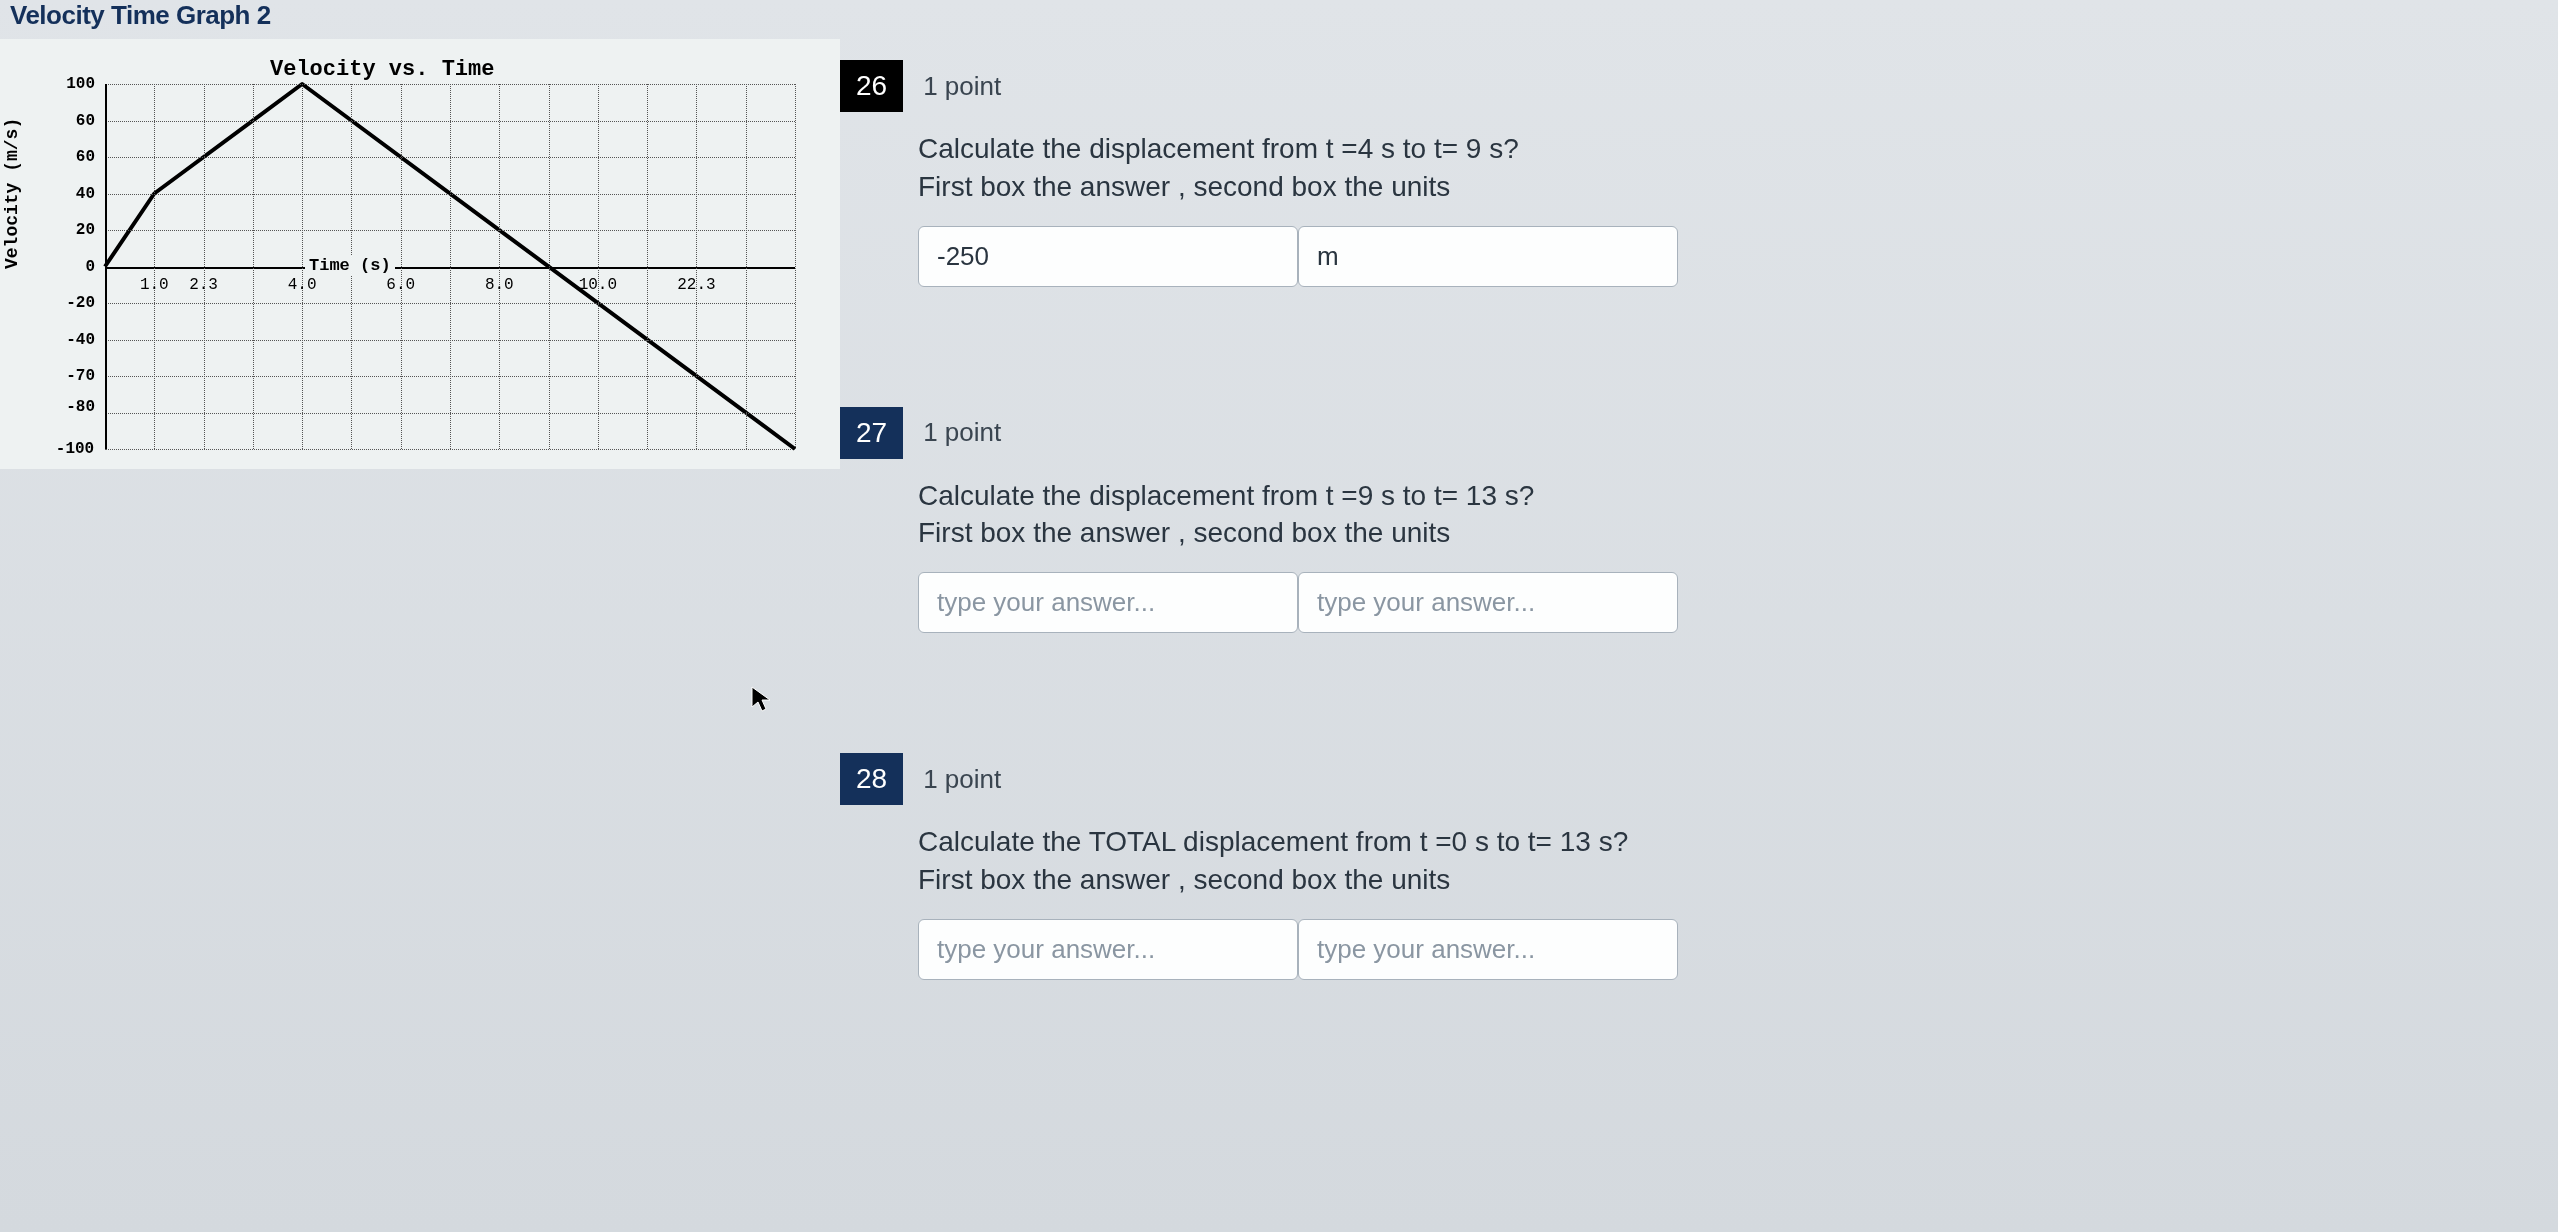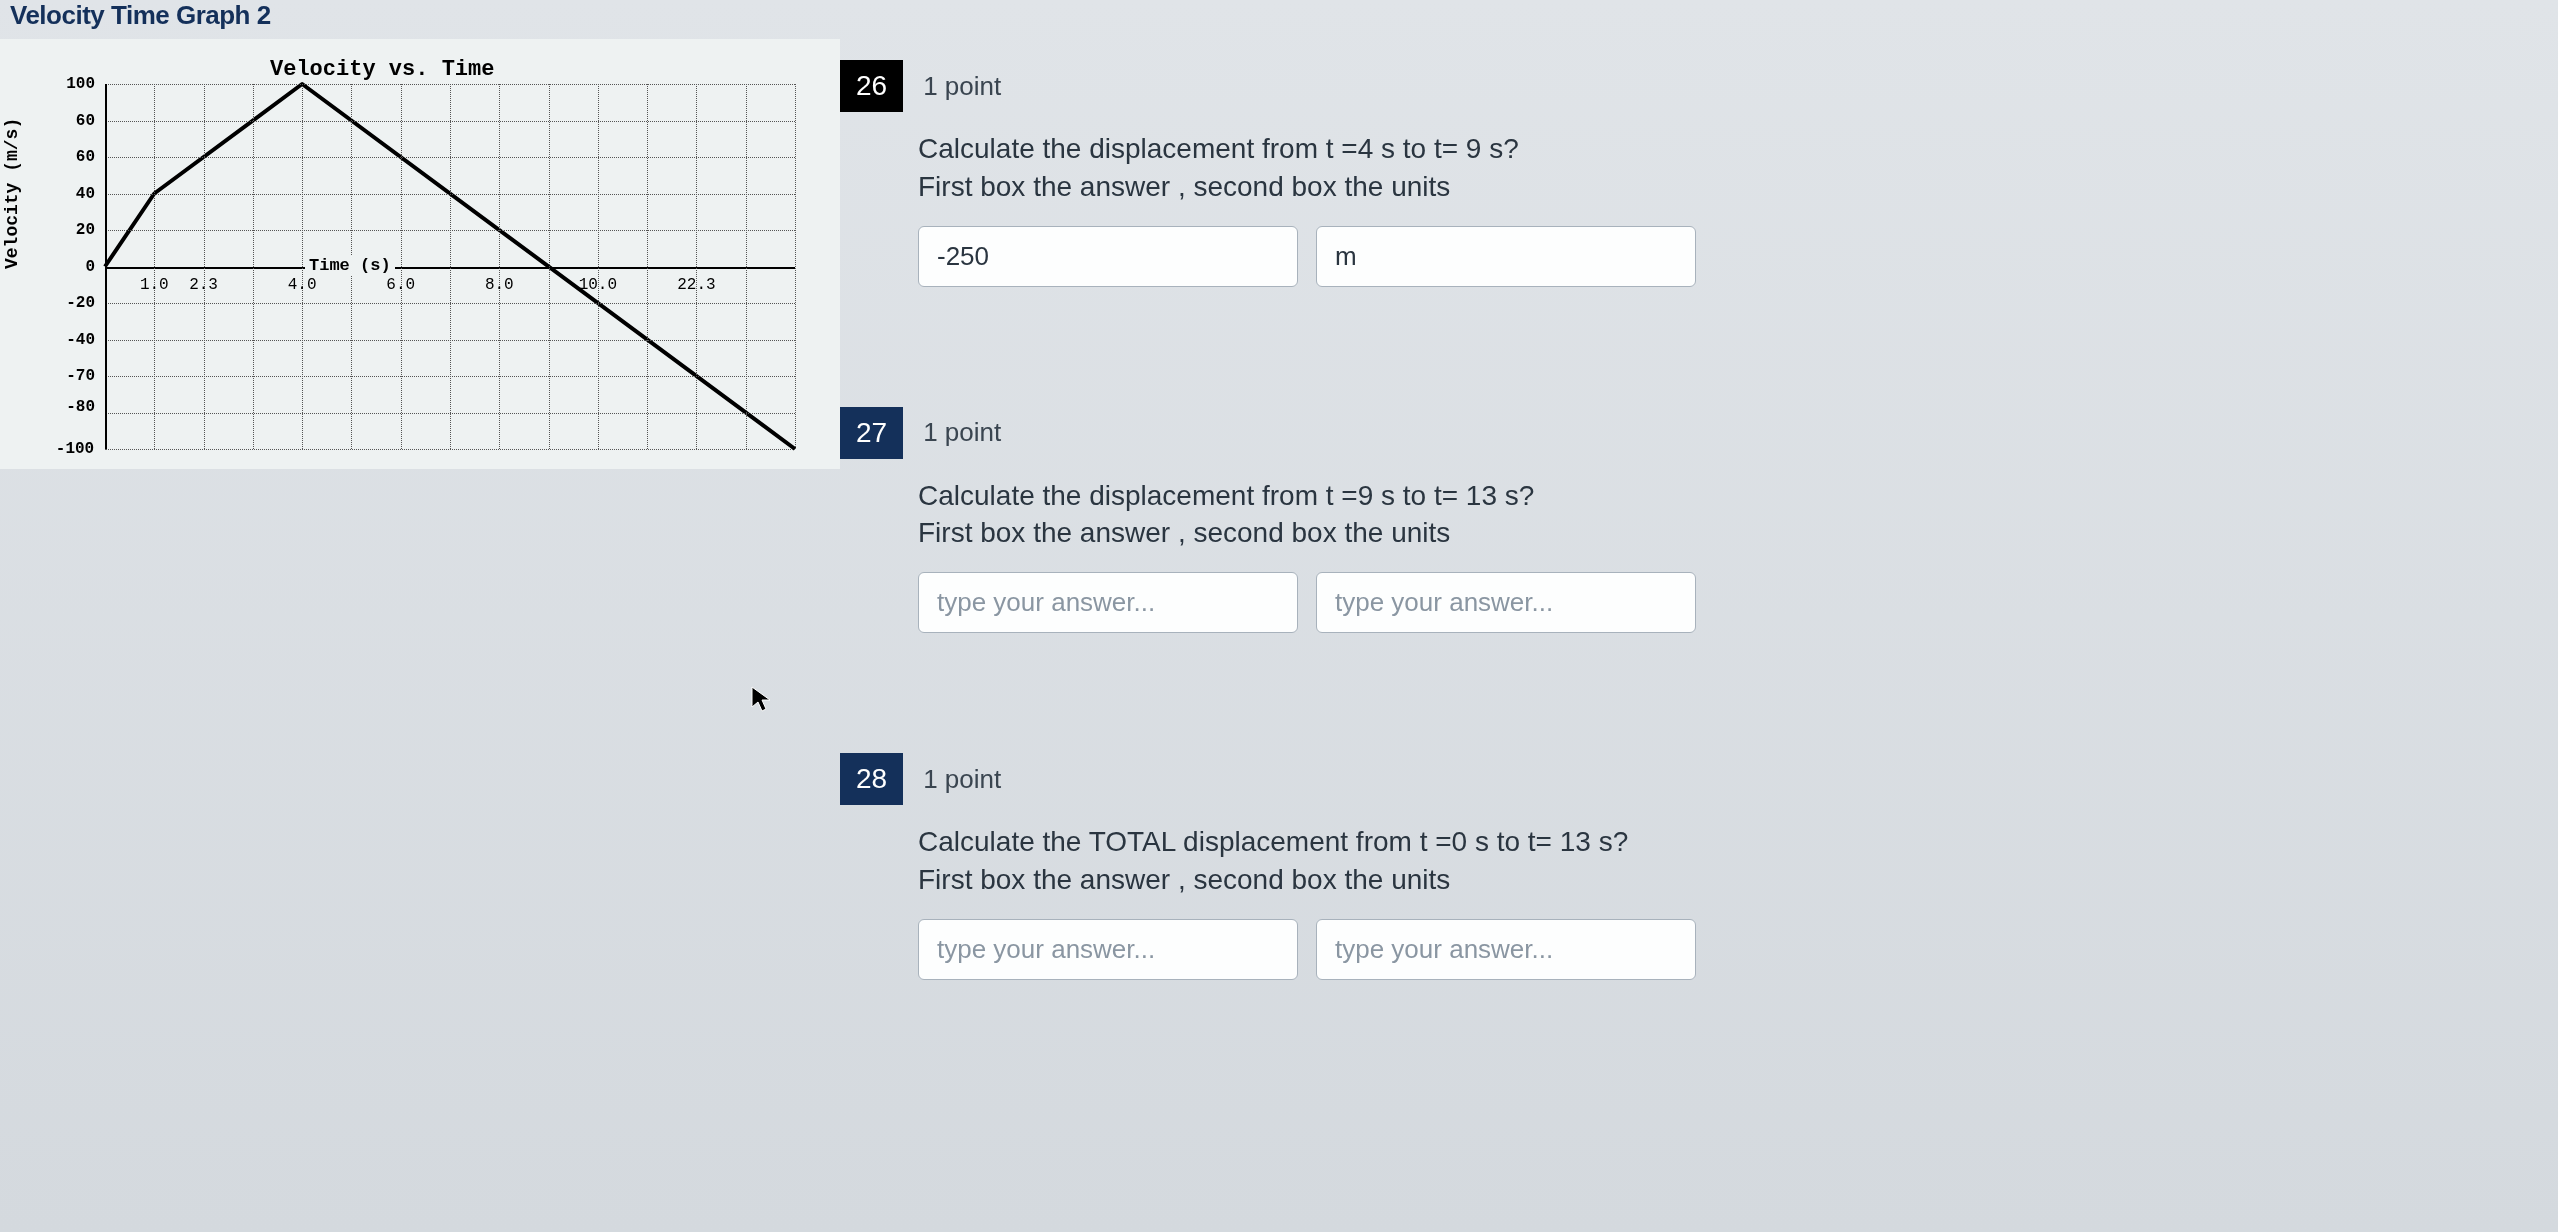--- a/index.html
+++ b/index.html
@@ -157,21 +157,20 @@
   padding-left: 78px;
 }
 .qtext {
   font-size: 28px;
   color: #2a3540;
   line-height: 1.35;
   margin-bottom: 20px;
 }
 .answer-row {
   display: flex;
-  gap: 18px;
 }
 .answer-input {
   font-family: Arial, sans-serif;
   font-size: 26px;
   padding: 14px 18px;
   border: 1px solid #a8b2bc;
   border-radius: 6px;
   background: #fdfefe;
   color: #2a3540;
   width: 380px;

